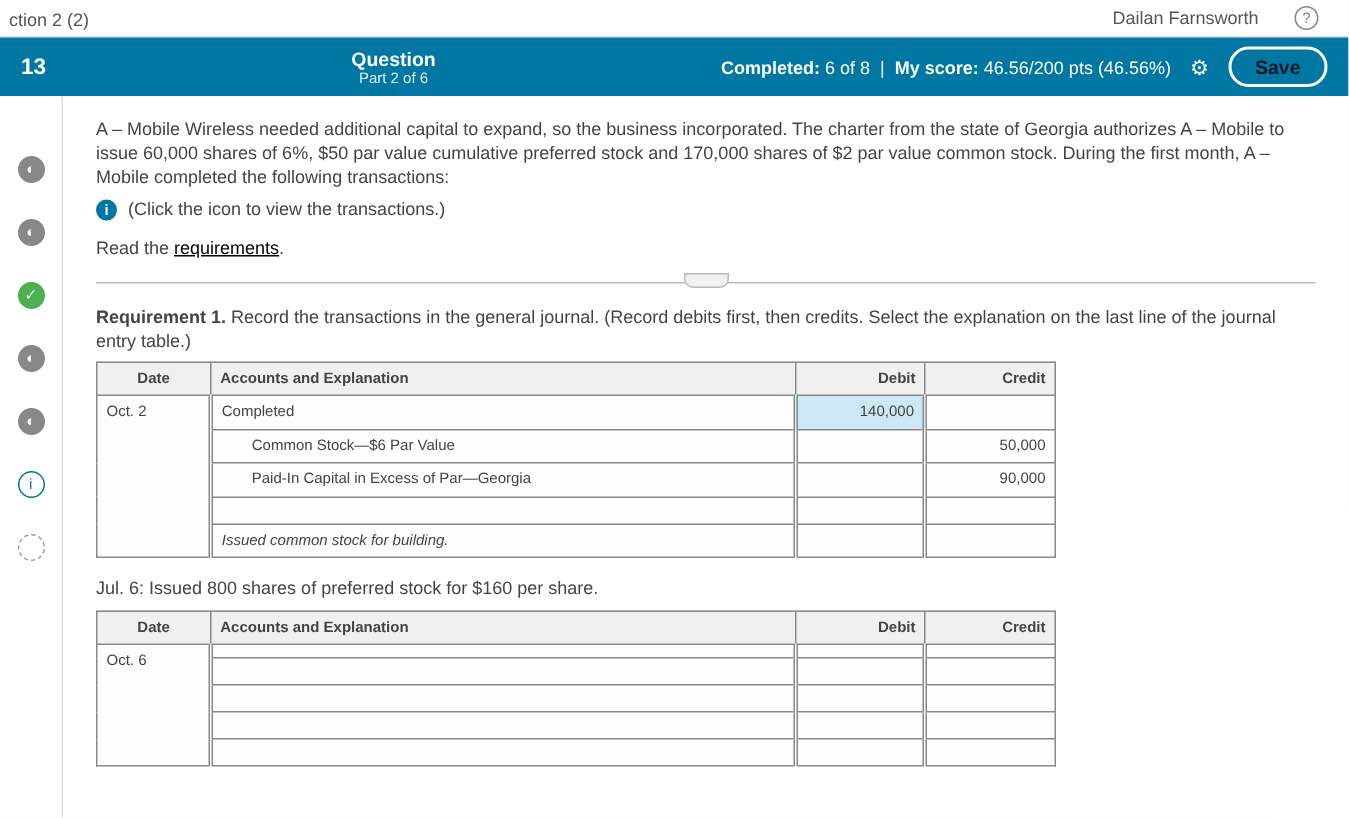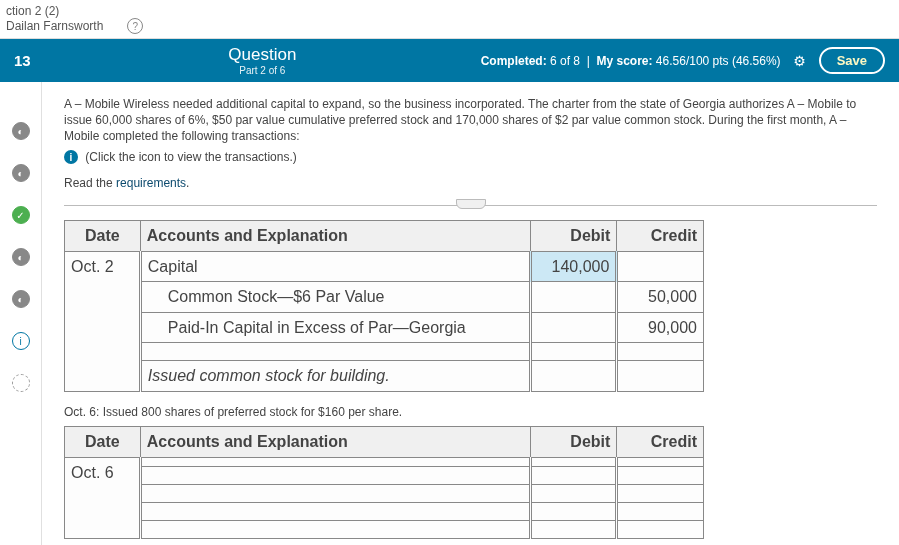--- a/index.html
+++ b/index.html
@@ -1,48 +1,48 @@
 <!DOCTYPE html>
 <html><head>
 <meta charset="utf-8">
 <style>
   * { box-sizing: border-box; margin: 0; padding: 0; }
   body { font-family: Arial, Helvetica, sans-serif; font-size: 12px; color: #333; background: #f5f5f5; width: 899px; height: 545px; overflow: hidden; position: relative; }
-  .topbar { display: flex; justify-content: space-between; align-items: flex-start; padding: 4px 20px 4px 6px; background: #fff; border-bottom: 1px solid #ddd; font-size: 12px; color: #555; flex-direction: column;}
+  .topbar { display: flex; justify-content: space-between; align-items: flex-end; padding: 4px 20px 4px 6px; background: #fff; border-bottom: 1px solid #ddd; font-size: 12px; color: #555;}
   .topbar .left { font-size: 12px; }
   .topbar .right { display: flex; align-items: center; gap: 24px; }
   .help-icon { width:16px; height:16px; border:1px solid #888; border-radius:50%; display:inline-flex; align-items:center; justify-content:center; font-size:10px; color:#888;}
   .bluebar { background:#0076a3; color:#fff; display:flex; align-items:center; padding:6px 14px; font-size:12px;}
   .bluebar .qnum { width:30px; font-size:15px; font-weight:bold;}
   .bluebar .center { flex:1; text-align:center;}
-  .bluebar .center .q { font-weight:normal; font-size:17px;}
+  .bluebar .center .q { font-weight:bold; font-size:13px;}
   .bluebar .center .part { font-size:10px; opacity:.9;}
   .bluebar .rightblk { display:flex; align-items:center; gap:10px;}
   .bluebar .score { font-size:12px;}
   .bluebar .score b { font-weight:bold;}
   .gear { width:18px;height:18px;display:inline-flex;align-items:center;justify-content:center;font-size:14px;color:#fff;}
-  .savebtn { border:2px solid #fff; border-radius:16px; padding:4px 16px; font-weight:bold; font-size:13px; background:transparent; color:#fef9c3; cursor:pointer;}
+  .savebtn { border:2px solid #fff; border-radius:16px; padding:4px 16px; font-weight:bold; font-size:13px; background:transparent; color:#0f172a; cursor:pointer;}
   .main { display:flex; height: calc(545px - 60px); }
   .leftrail { width:42px; background:#fff; border-right:1px solid #e0e0e0; display:flex; flex-direction:column; align-items:center; padding-top:40px; gap:24px;}
   .nav-dot { width:18px; height:18px; border-radius:50%; border:1px solid #999; display:flex; align-items:center; justify-content:center; font-size:10px; color:#fff; cursor:pointer;}
   .nav-dot.green { background:#4caf50; border-color:#4caf50;}
   .nav-dot.grey { background:#888; border-color:#888;}
   .nav-dot.outline { background:#fff; color:#0076a3; border-color:#0076a3;}
   .nav-dot.spin { border:1px dashed #999; background:#fff;}
   .content { flex:1; overflow-y:auto; background:#fff; padding:14px 22px; font-size:12px; color:#444; line-height:1.35;}
   .intro { margin-bottom:4px;}
   .info-icon { display:inline-flex; width:14px; height:14px; background:#0076a3; color:#fff; border-radius:50%; align-items:center; justify-content:center; font-size:10px; font-weight:bold; margin-right:4px;}
-  .link { color:#0c4a6e; cursor:pointer;}
+  .link { color:#000000; text-decoration:underline; cursor:pointer;}
   .hr { border:none; border-top:1px solid #bbb; margin:14px 0; position:relative;}
   .tab { position:absolute; left:50%; top:-6px; transform:translateX(-50%); width:30px; height:10px; background:#f0f0f0; border:1px solid #bbb; border-radius:0 0 6px 6px; font-size:7px; text-align:center;}
   .req { margin:8px 0 6px;}
   .req b { font-weight:bold;}
   .sub { margin-bottom:6px;}
   table.journal { border-collapse:collapse; width:640px; margin-top:4px; margin-bottom:12px;}
-  table.journal th, table.journal td { border:1px solid #888; padding:4px 6px; font-size:16px; vertical-align:top; background:#fdfdfd;}
+  table.journal th, table.journal td { border:1px solid #888; padding:4px 6px; font-size:10px; vertical-align:top; background:#fdfdfd;}
   table.journal th { background:#f0f0f0; font-weight:bold; text-align:center;}
   table.journal th.date, table.journal td.date { width:70px;}
   table.journal th.acct, table.journal td.acct { width:360px; text-align:left;}
   table.journal td.acct { border-left:3px double #888;}
   table.journal th.num, table.journal td.num { width:80px; text-align:right;}
   table.journal td.num { border-left:3px double #888;margin-left:35px;}
   .indent1 { padding-left:20px; display:block;}
   .expl { font-style:italic;}
   .empty-row td { height:18px;}
   .debit-hl { background:#cce8f5 !important;}
@@ -63,21 +63,21 @@
   <div class="center">
     <div class="q">Question</div>
     <div class="part">Part 2 of 6</div>
   </div>
   <div class="rightblk">
     <div class="score">
       <b>Completed:</b>
       <span>6 of 8</span>
       &nbsp;|&nbsp;
       <b>My score:</b>
-      <span>46.56/100 pts (46.56%)</span>
+      <span>46.56/200 pts (46.56%)</span>
     </div>
     <span class="gear">⚙</span>
     <button class="savebtn">Save</button>
   </div>
 </div>
 
 <div class="main">
   <div class="leftrail">
     <div class="nav-dot grey">◐</div>
     <div class="nav-dot grey">◐</div>
@@ -96,32 +96,35 @@
     </div>
     <div style="margin-top:10px;">
       <span>Read the </span><span class="link">requirements</span>.
     </div>
 
     <div style="position:relative;">
         <hr class="hr">
         <div class="tab"></div>
       </div>
 
+    <div class="req">
+      <b>Requirement 1.</b><span> Record the transactions in the general journal. (Record debits first, then credits. Select the explanation on the last line of the journal entry table.)</span>
+    </div>
 
     <table class="journal">
       <tbody>
           <tr>
         <th class="date">Date</th>
         <th class="acct">Accounts and Explanation</th>
         <th class="num">Debit</th>
         <th class="num">Credit</th>
       </tr>
       <tr>
         <td class="date" rowspan="5">Oct. 2</td>
-        <td class="acct">Capital</td>
+        <td class="acct">Completed</td>
         <td class="num debit-hl">140,000</td>
         <td class="num"></td>
       </tr>
       <tr>
         <td class="acct">
               <span class="indent1">Common Stock—$6 Par Value</span>
             </td>
         <td class="num"></td>
         <td class="num">50,000</td>
       </tr>
@@ -138,21 +141,21 @@
             <td class="num"></td>
           </tr>
       <tr>
         <td class="acct expl">Issued common stock for building.</td>
         <td class="num"></td>
             <td class="num"></td>
       </tr>
     </tbody>
       </table>
 
-    <div class="sub">Oct. 6: Issued 800 shares of preferred stock for $160 per share.</div>
+    <div class="sub">Jul. 6: Issued 800 shares of preferred stock for $160 per share.</div>
 
     <table class="journal">
       <tbody>
           <tr>
         <th class="date">Date</th>
         <th class="acct">Accounts and Explanation</th>
         <th class="num">Debit</th>
         <th class="num">Credit</th>
       </tr>
       <tr>

